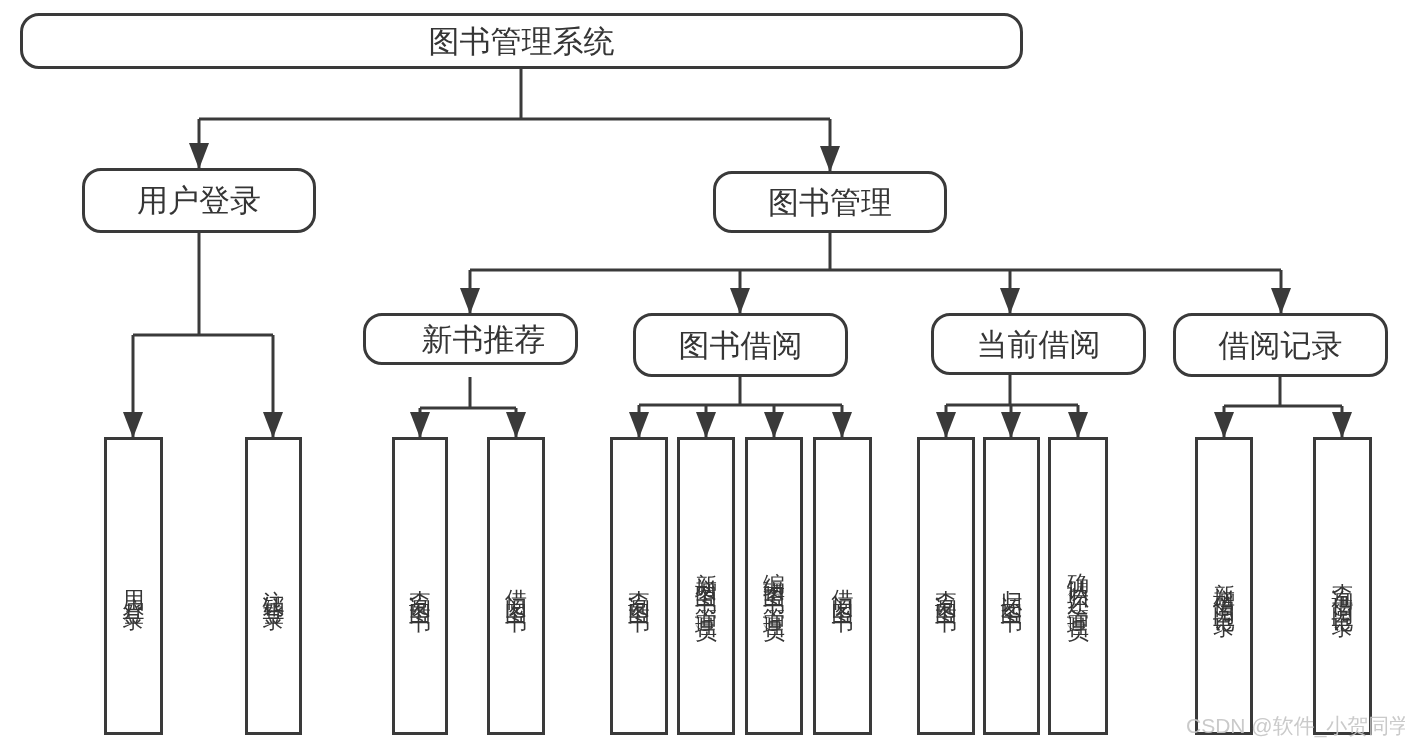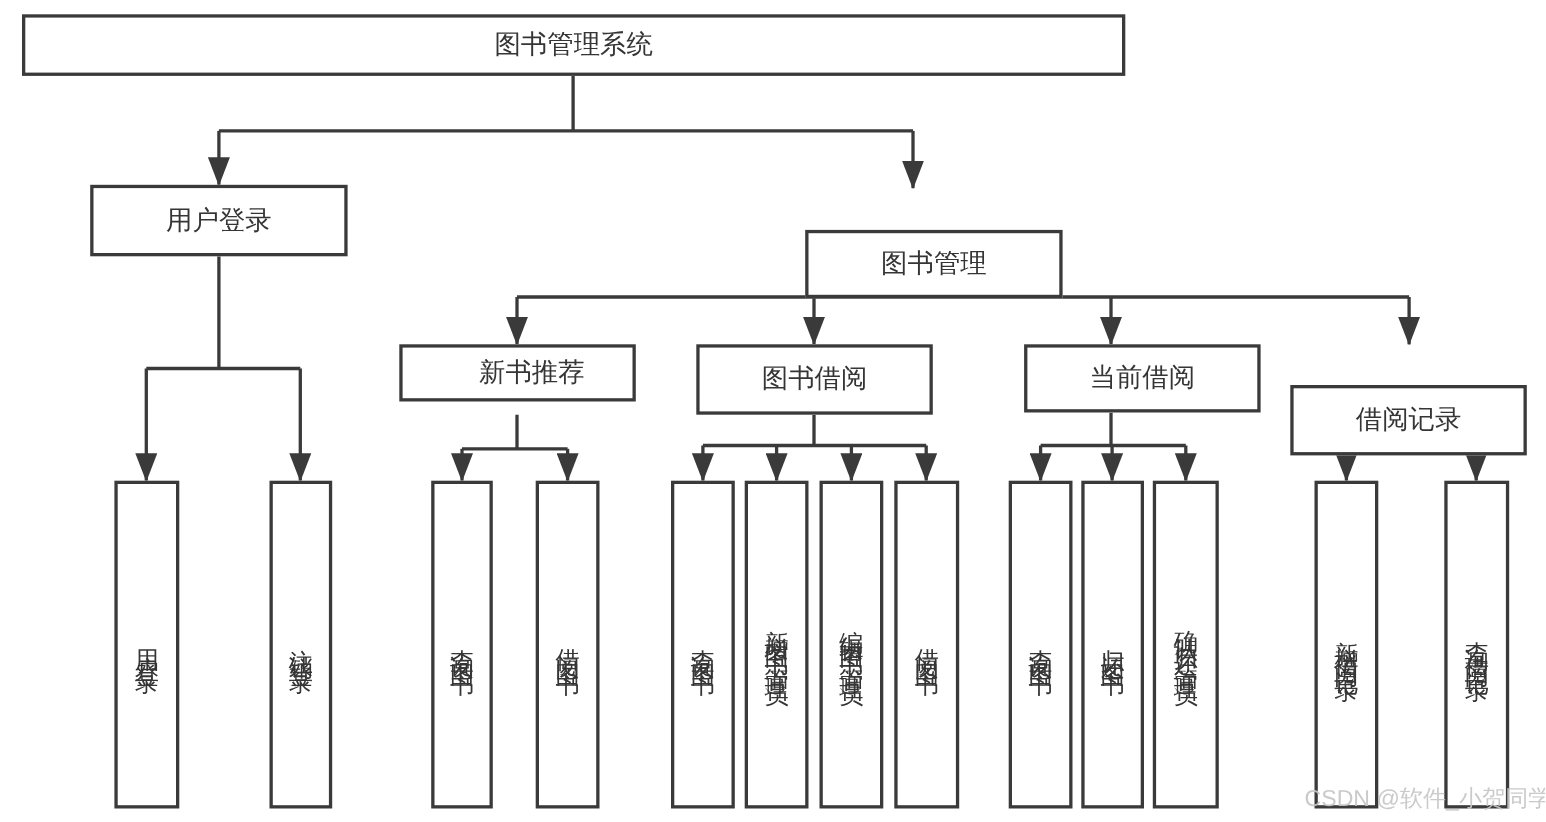--- a/index.html
+++ b/index.html
@@ -27,23 +27,24 @@
     box-sizing: border-box;
     border: 3px solid #3a3a3a;
     background: #ffffff;
     color: #353535;
     display: flex;
     align-items: center;
     justify-content: center;
     text-align: center;
   }
   .node.h {
-    font-size: 24px;
+    font-size: 31px;
     line-height: 1;
     white-space: nowrap;
+    border-radius: 19px;
   }
   .node.v {
     font-size: 22px;
     line-height: 1;
     writing-mode: vertical-rl;
     text-orientation: mixed;
     letter-spacing: 7px;
   }
   .watermark {
     position: absolute;
@@ -114,26 +115,26 @@
         <path d="M1280 377 V406 M1224 406 H1342"></path>
         <line x1="1224" y1="406" x2="1224" y2="437" marker-end="url(#ah)"></line>
         <line x1="1342" y1="406" x2="1342" y2="437" marker-end="url(#ah)"></line>
       </g>
     </g>
   </svg>
 
   <div class="node h" style="left:20px; top:13px; width:1003px; height:56px;">图书管理系统</div>
 
   <div class="node h" style="left:82px; top:168px; width:234px; height:65px;">用户登录</div>
-  <div class="node h" style="left:732px; top:171px; width:234px; height:62px;margin-top:38px;">图书管理</div>
+  <div class="node h" style="left:713px; top:171px; width:234px; height:62px;">图书管理</div>
 
   <div class="node h" style="left:363px; top:313px; width:215px; height:52px;padding-left:26px;">新书推荐</div>
   <div class="node h" style="left:633px; top:313px; width:215px; height:64px;text-align:right;">图书借阅</div>
   <div class="node h" style="left:903px; top:313px; width:215px; height:62px;margin-left:28px;">当前借阅</div>
-  <div class="node h" style="left:1173px; top:313px; width:215px; height:64px;margin-top:37px;">借阅记录</div>
+  <div class="node h" style="left:1173px; top:313px; width:215px; height:64px;">借阅记录</div>
 
   <div class="node v" style="left:104px; top:437px; width:59px; height:298px;">用户登录</div>
   <div class="node v" style="left:245px; top:437px; width:57px; height:298px;">注销登录</div>
 
   <div class="node v" style="left:392px; top:437px; width:56px; height:298px;">查询图书</div>
   <div class="node v" style="left:487px; top:437px; width:58px; height:298px;">借阅图书</div>
 
   <div class="node v" style="left:610px; top:437px; width:58px; height:298px;">查询图书</div>
   <div class="node v" style="left:677px; top:437px; width:58px; height:298px;">新增图书（管理员）</div>
   <div class="node v" style="left:745px; top:437px; width:58px; height:298px;">编辑图书（管理员）</div>

